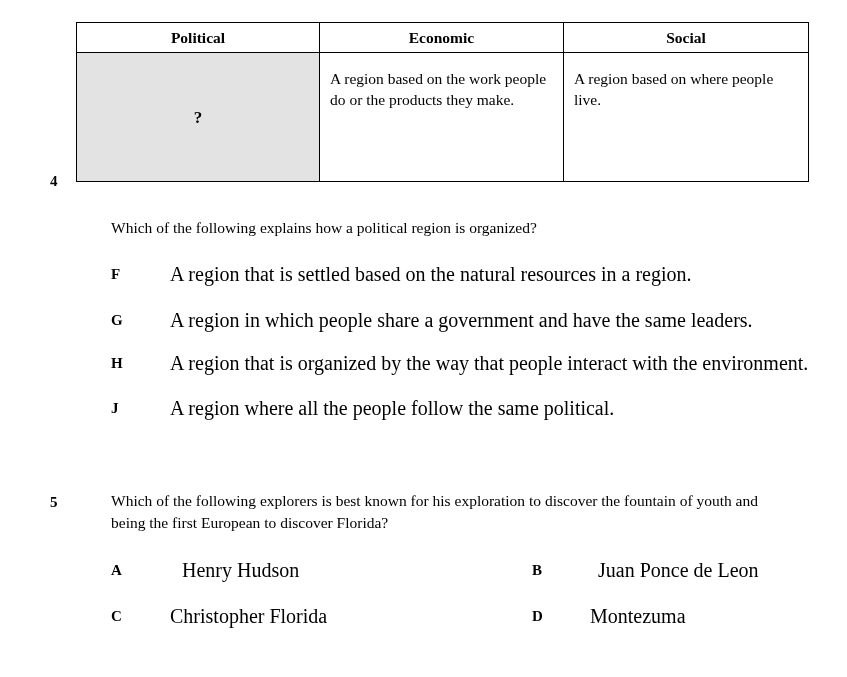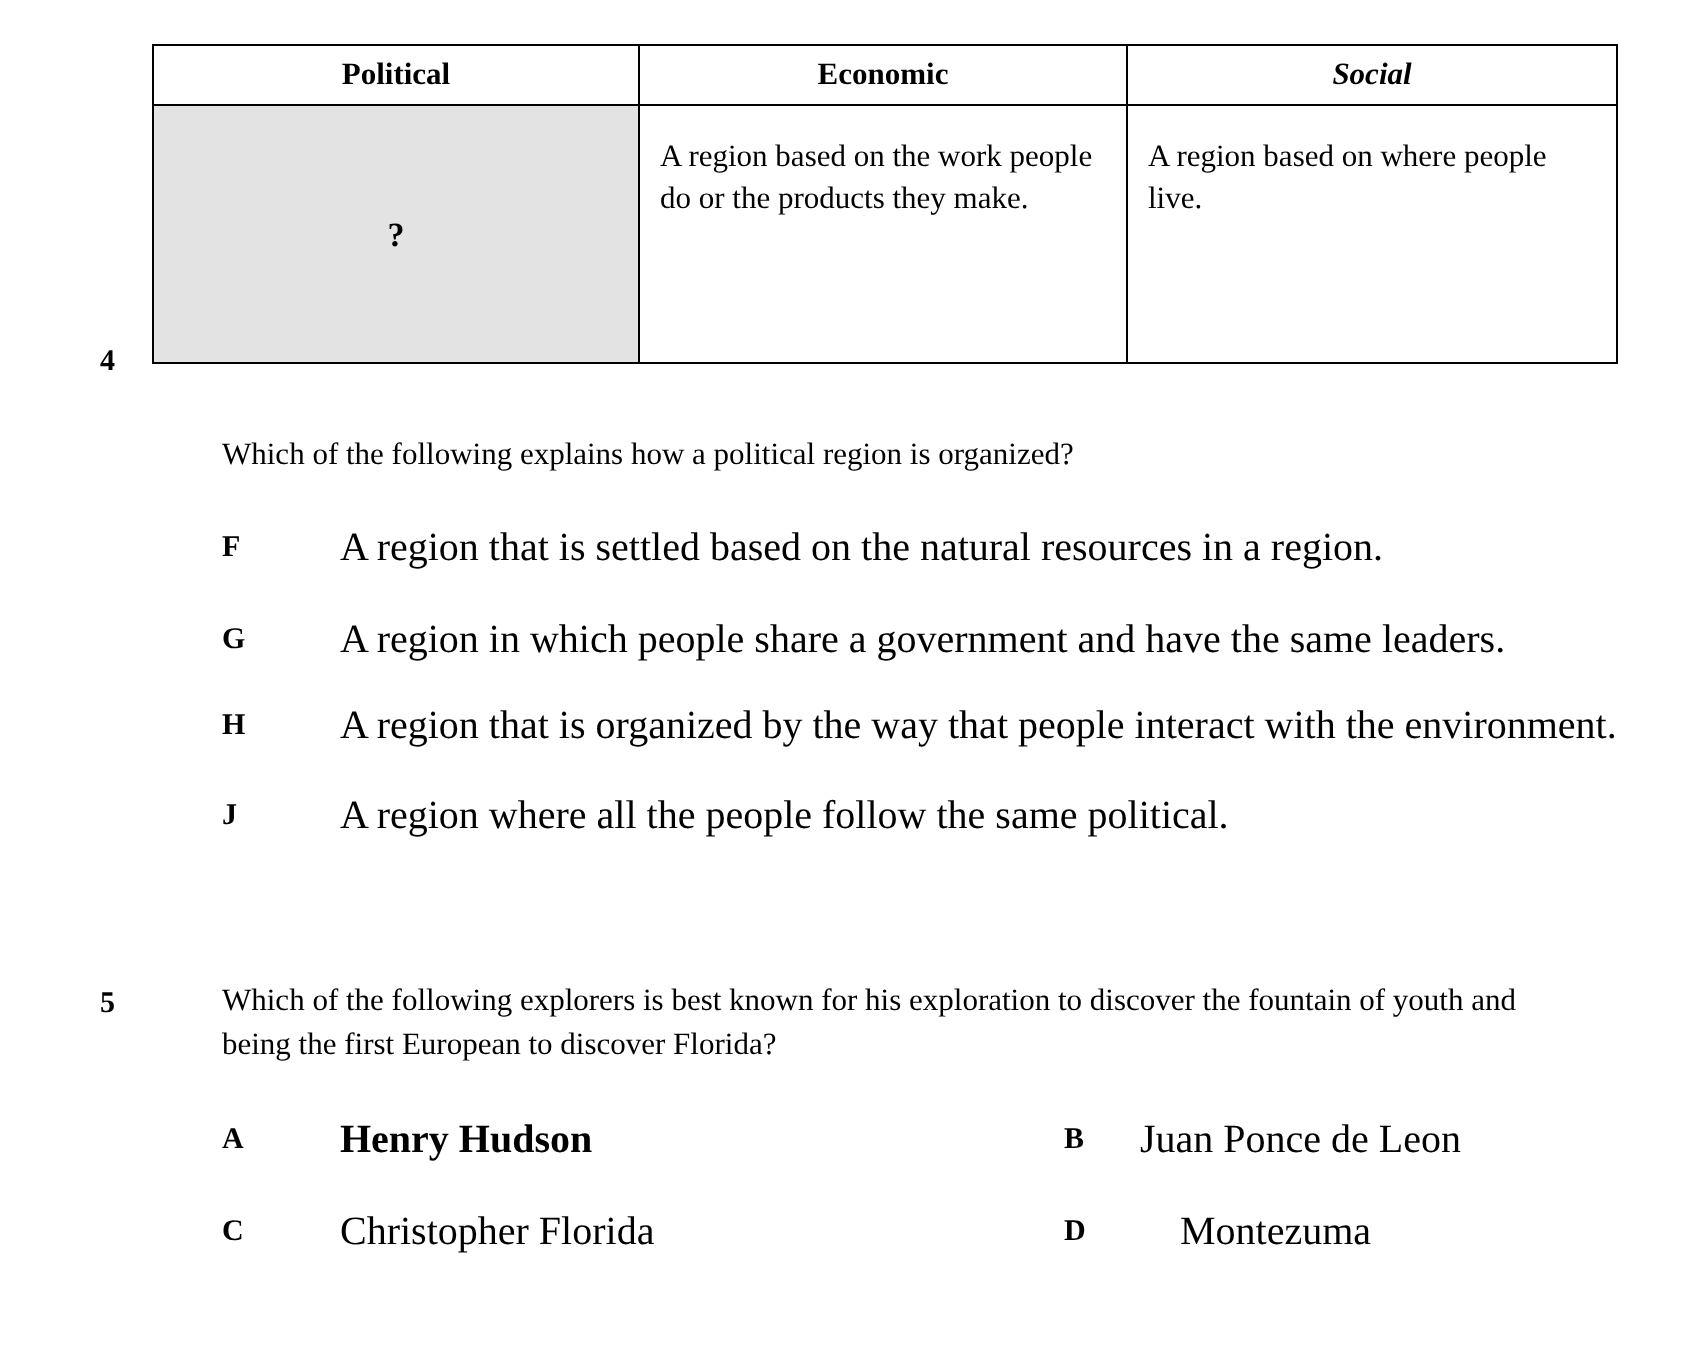--- a/index.html
+++ b/index.html
@@ -35,21 +35,21 @@
     height: 29px;
     text-align: center;
     font-weight: bold;
     font-size: 15.5px;
     line-height: 29px;
     vertical-align: middle;
     background: #ffffff;
   }
   .col-political { width: 242px; }
   .col-economic  { width: 243px; }
-  .col-social    { width: 244px; font-style: italic; }
+  .col-social    { width: 244px; }
 
   .region-table td.body-cell {
     height: 113px;
     font-size: 15.5px;
     line-height: 21px;
     padding: 15px 10px 0 10px;
     background: #ffffff;
   }
   .region-table td.shaded {
     background: #e3e3e3;
@@ -96,23 +96,23 @@
   #q4-h-letter { left: 111px; top: 354px; }
   #q4-h-text   { left: 170px; top: 354px; }
   #q4-j-letter { left: 111px; top: 399px; }
   #q4-j-text   { left: 170px; top: 399px; }
 
   
   #q5-number { left: 50px;  top: 494px; }
   #q5-stem   { left: 111px; top: 490px; width: 680px; }
 
   #q5-a-letter { left: 111px; top: 561px; }
-  #q5-a-text   { left: 170px; top: 561px; font-weight: bold; }
+  #q5-a-text   { left: 182px; top: 561px; }
   #q5-b-letter { left: 532px; top: 561px; }
-  #q5-b-text   { left: 570px; top: 561px; }
+  #q5-b-text   { left: 598px; top: 561px; }
   #q5-c-letter { left: 111px; top: 607px; }
   #q5-c-text   { left: 170px; top: 607px; }
   #q5-d-letter { left: 532px; top: 607px; }
   #q5-d-text   { left: 590px; top: 607px; text-align: right; }
 </style>
 </head>
 <body>
 
 <table class="region-table">
   <thead>

